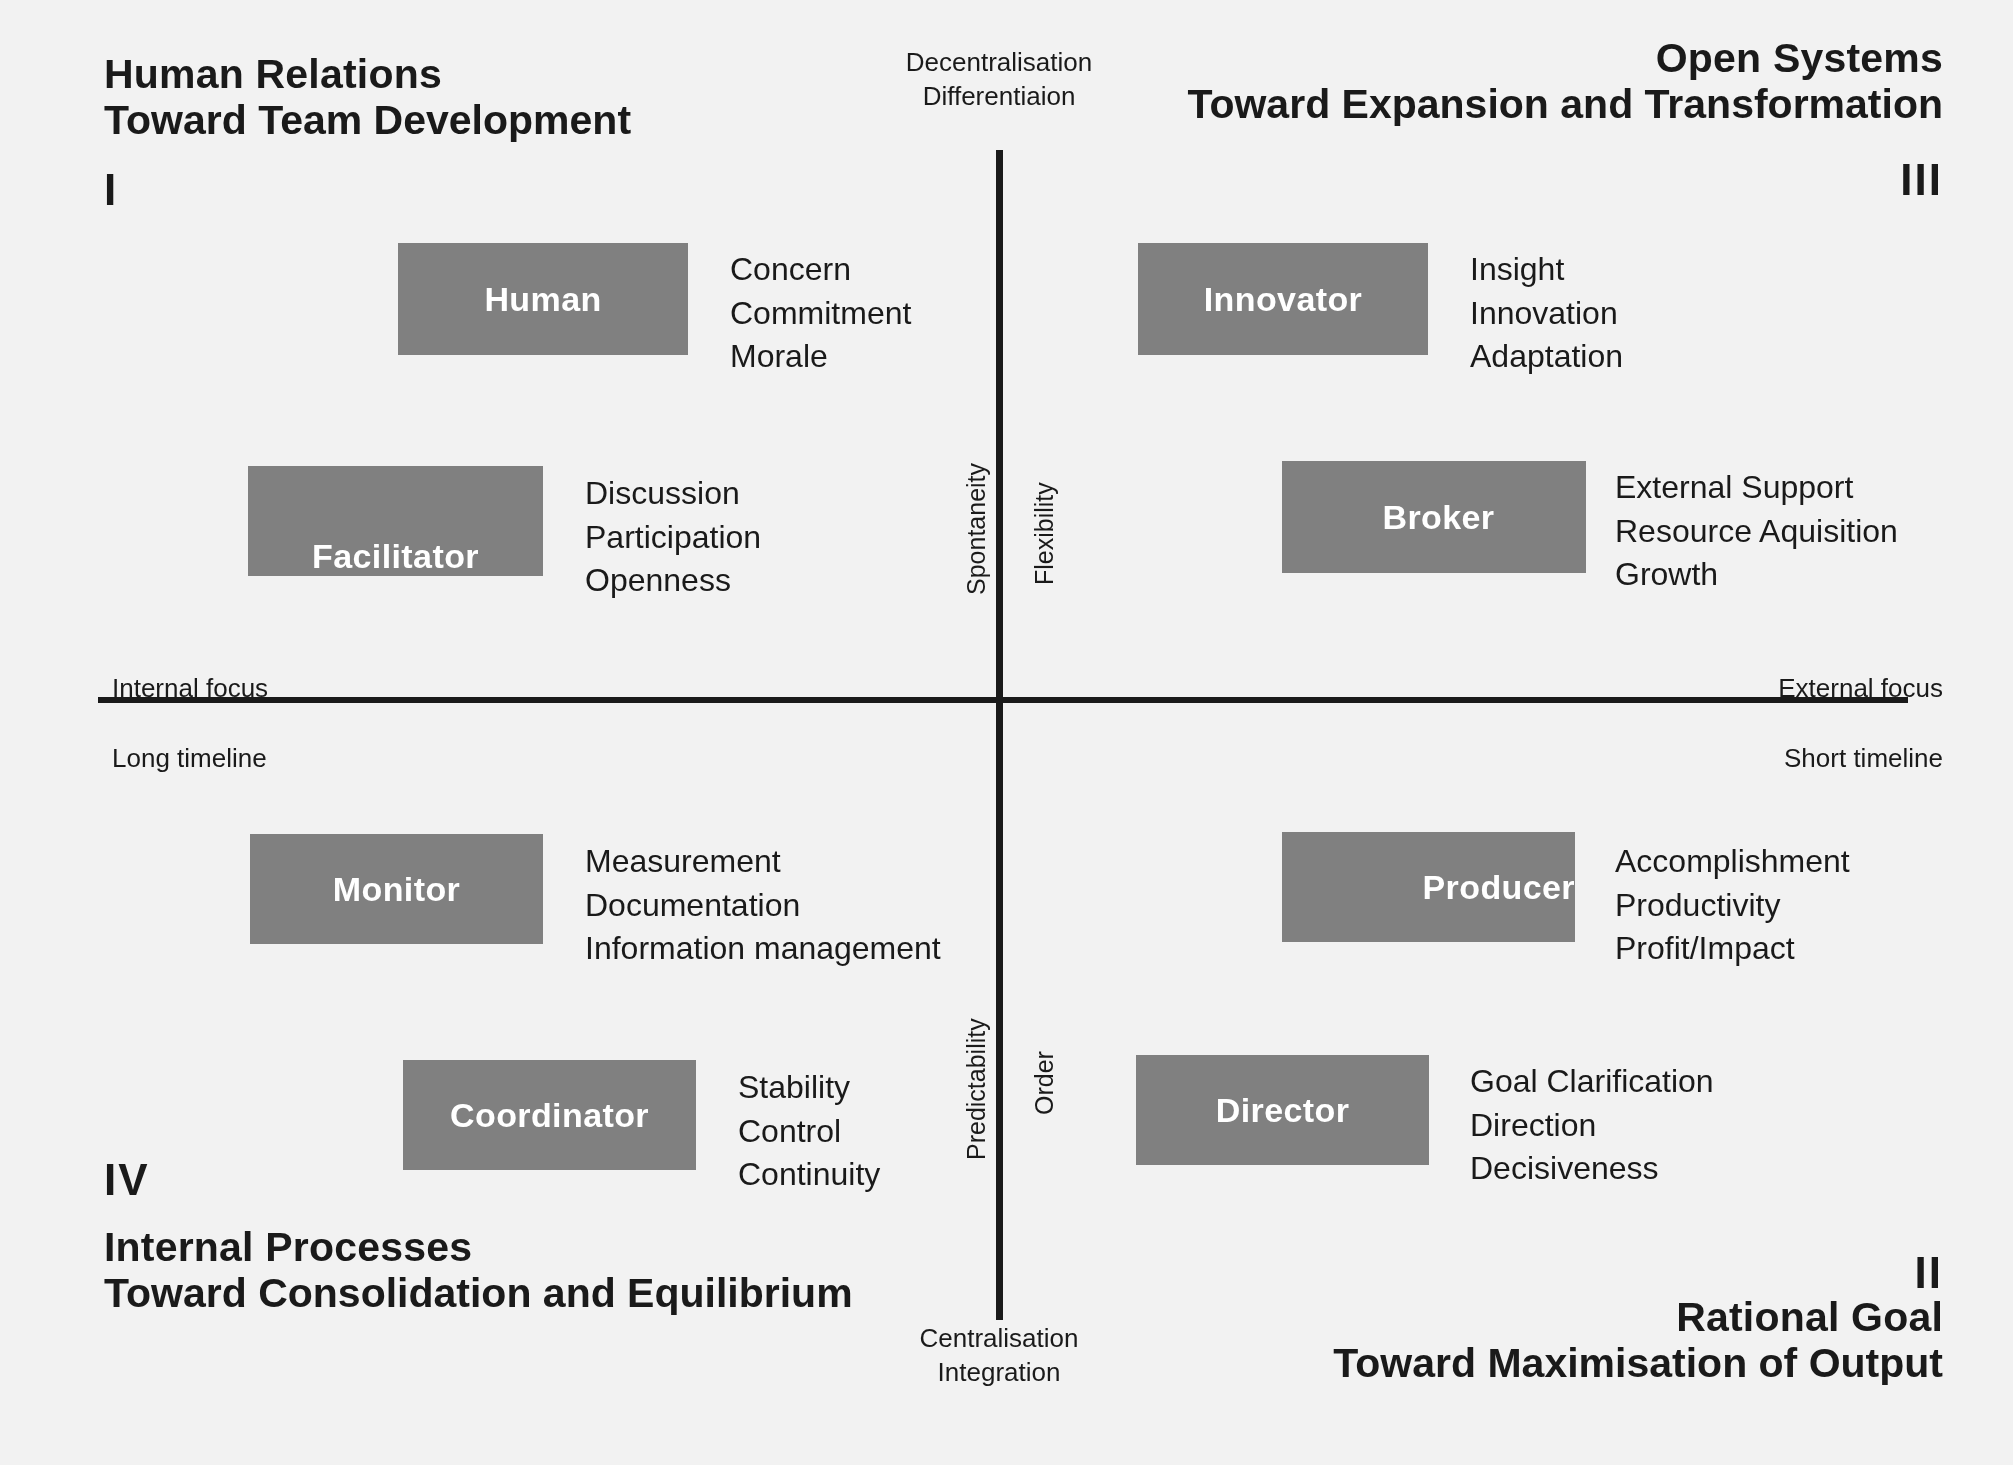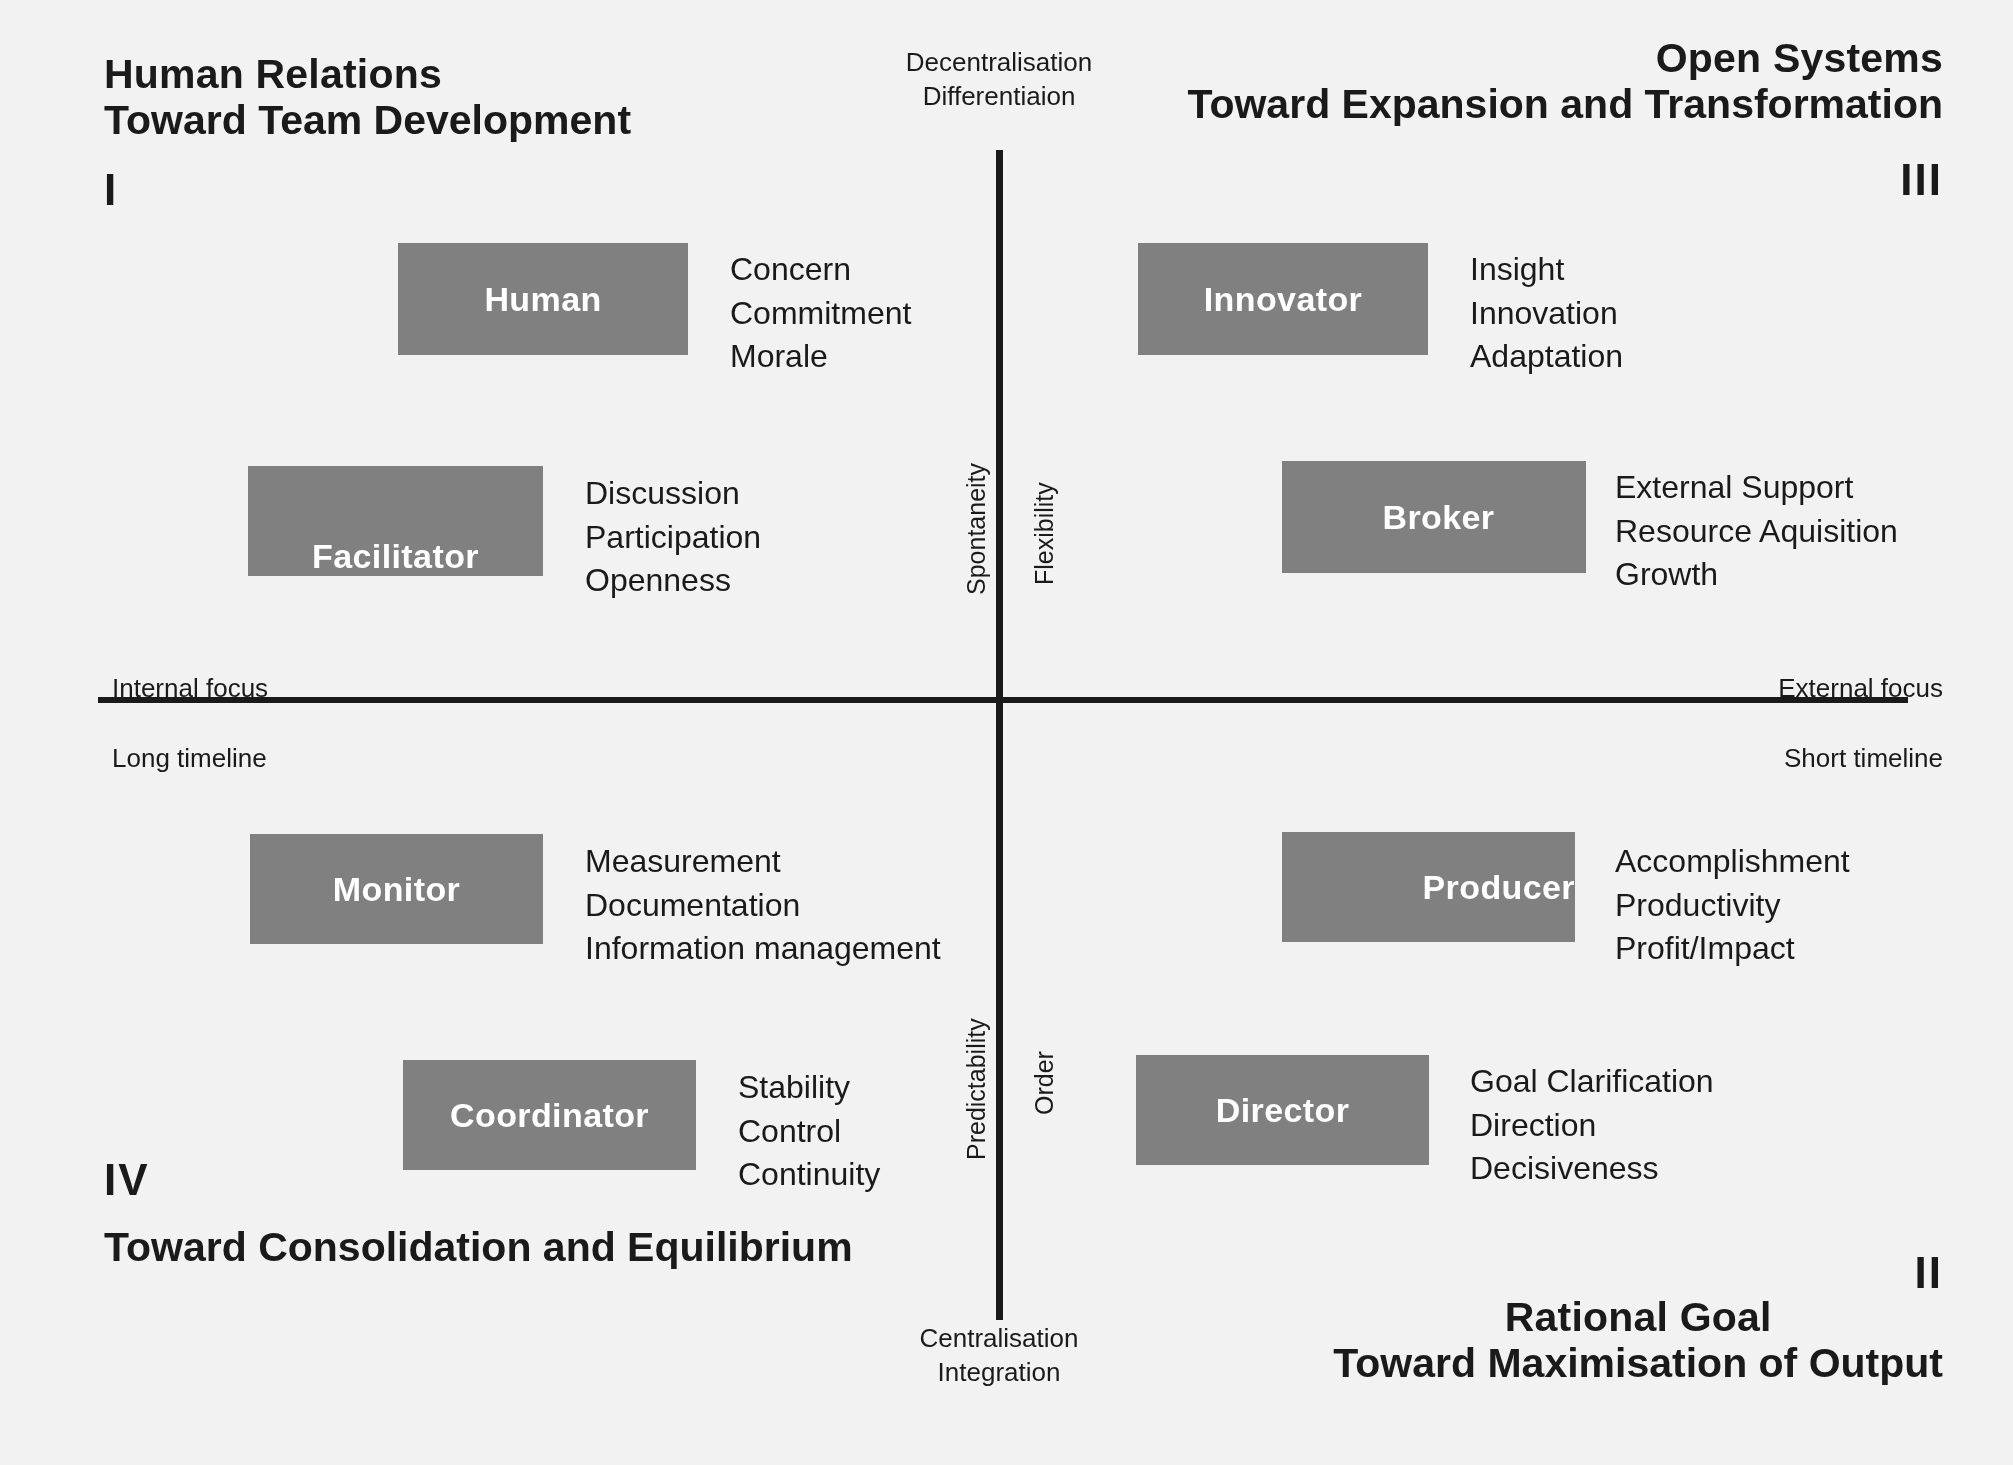--- a/index.html
+++ b/index.html
@@ -54,21 +54,21 @@
   .quad-num {
     position: absolute;
     font-size: 44px;
     font-weight: bold;
     letter-spacing: 2px;
   }
 
   .hr-head { left: 104px; top: 52px; text-align: left; }
   .os-head { right: 70px; top: 36px; text-align: right; }
   .ip-head { left: 104px; top: 1225px; text-align: left; }
-  .rg-head { right: 70px; top: 1295px; text-align: center; }
+  .rg-head { right: 70px; top: 1295px; text-align: right; }
 
   .num-I   { left: 104px; top: 165px; }
   .num-III { right: 70px; top: 155px; }
   .num-IV  { left: 104px; top: 1155px; }
   .num-II  { right: 70px; top: 1248px; }
   .role-box {
     position: absolute;
     background: #808080;
     color: #ffffff;
     display: flex;
@@ -139,20 +139,21 @@
   </div>
   <div class="quad-num num-I">I</div>
 
   <div class="quad-head os-head">
     <div class="quad-title">Open Systems</div>
     <div class="quad-sub">Toward Expansion and Transformation</div>
   </div>
   <div class="quad-num num-III">III</div>
 
   <div class="quad-head ip-head">
+    <div class="quad-title">Internal Processes</div>
     <div class="quad-sub">Toward Consolidation and Equilibrium</div>
   </div>
   <div class="quad-num num-IV">IV</div>
 
   <div class="quad-head rg-head">
     <div class="quad-title">Rational Goal</div>
     <div class="quad-sub">Toward Maximisation of Output</div>
   </div>
   <div class="quad-num num-II">II</div>
 

